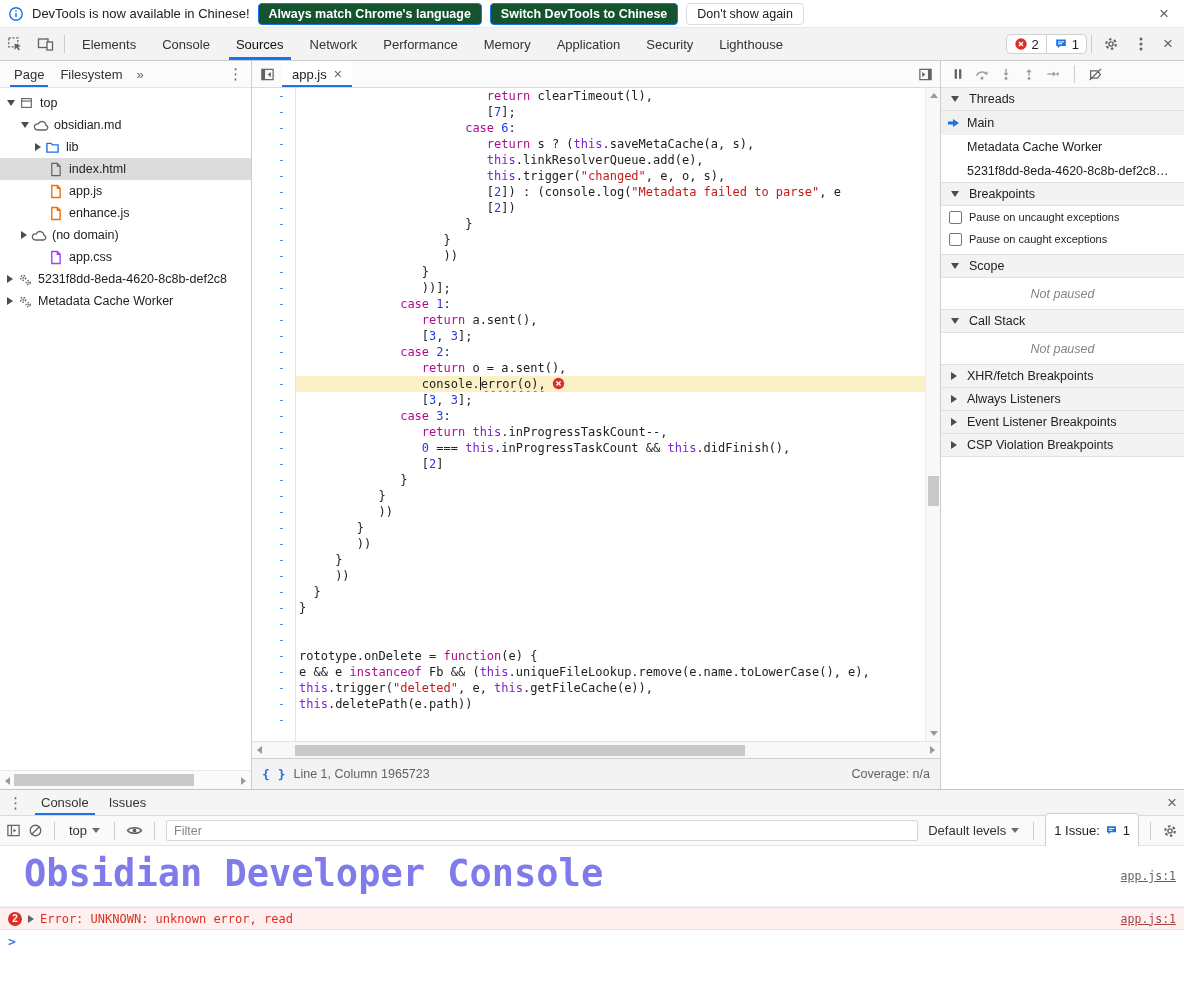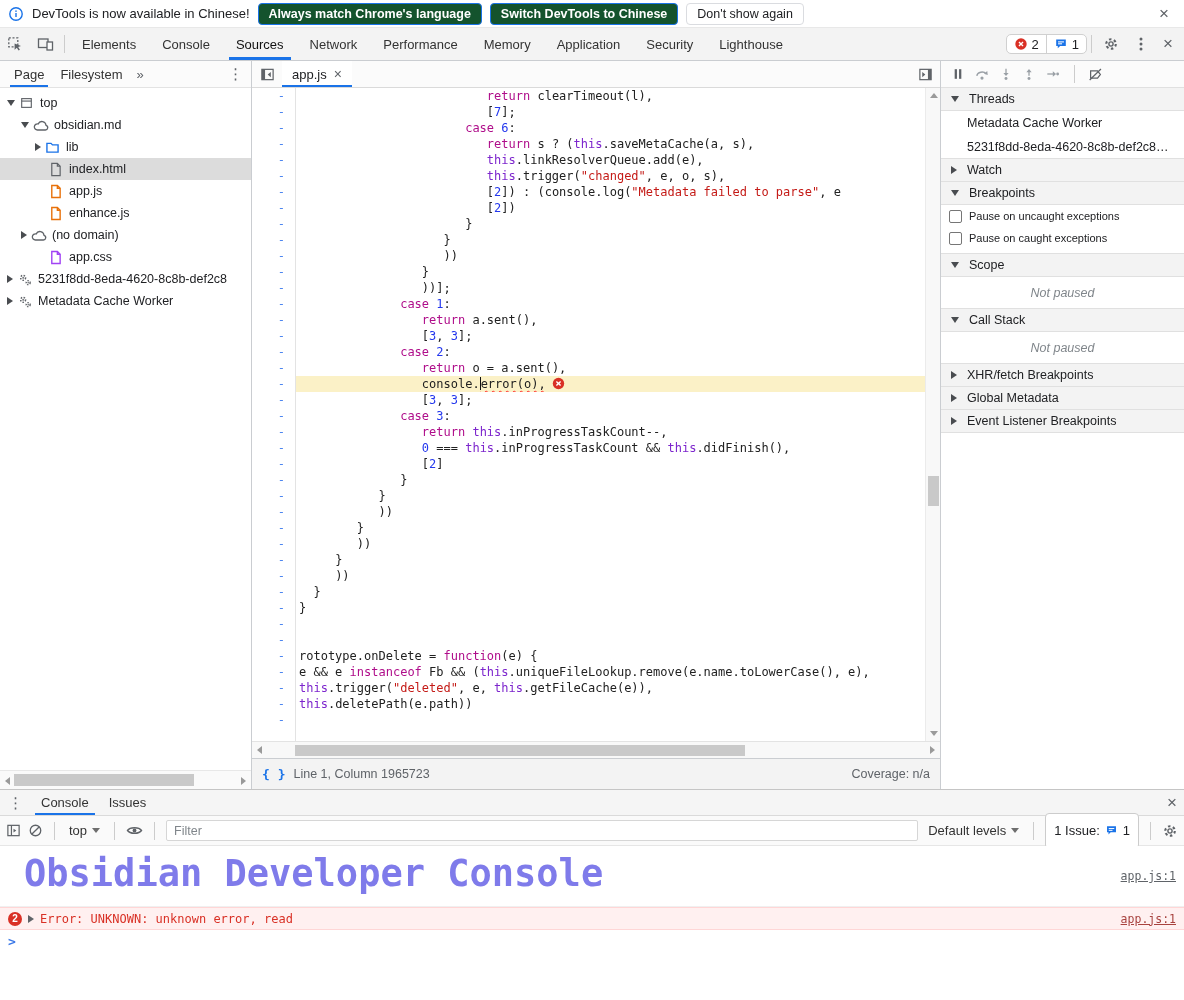--- a/index.html
+++ b/index.html
@@ -452,29 +452,33 @@
               <path d="M2.8 4.2h7.4l3 3.8-3 3.8H2.8z" fill="none" stroke="#5f6368" stroke-width="1.3"></path>
               <path d="M1.8 13.8L13.8 2.2" stroke="#5f6368" stroke-width="1.3"></path>
             </svg>
         </span>
       </div>
       <div>
           <div class="sec-header">
             <span class="tri down"></span>
             <span>Threads</span>
           </div>
+          <div class="thread-row current">
+            <span class="th-arrow">
+              <svg width="12" height="10" viewBox="0 0 12 10">
+                <path d="M0 3.5h5V1l6 4-6 4V6.5H0z" fill="#1a73e8"></path>
+              </svg>
+            </span>
+            <span>Main</span>
+          </div>
           <div class="thread-row">
             <span>Metadata Cache Worker</span>
           </div>
           <div class="thread-row">
             <span>5231f8dd-8eda-4620-8c8b-def2c8…</span>
-          </div>
-          <div class="sec-header">
-            <span class="tri right"></span>
-            <span>Watch</span>
           </div>
           <div class="sec-header">
             <span class="tri down"></span>
             <span>Breakpoints</span>
           </div>
           <div class="cb-row">
             <span class="cb"></span>
             <span>Pause on uncaught exceptions</span>
           </div>
           <div class="cb-row">
@@ -491,25 +495,29 @@
             <span class="tri down"></span>
             <span>Call Stack</span>
           </div>
           <div class="empty-row">Not paused</div>
           <div class="sec-header">
             <span class="tri right"></span>
             <span>XHR/fetch Breakpoints</span>
           </div>
           <div class="sec-header">
             <span class="tri right"></span>
-            <span>Global Metadata</span>
+            <span>Always Listeners</span>
           </div>
           <div class="sec-header">
             <span class="tri right"></span>
             <span>Event Listener Breakpoints</span>
+          </div>
+          <div class="sec-header">
+            <span class="tri right"></span>
+            <span>CSP Violation Breakpoints</span>
           </div>
         </div>
     </div>
   </div>
 
   <div class="drawer">
     <div class="drawer-tabs">
       <span class="kebab" style="margin-left:0;">⋮</span>
       <span style="display:flex;height:100%;">
           <span class="dtab active">Console</span>

